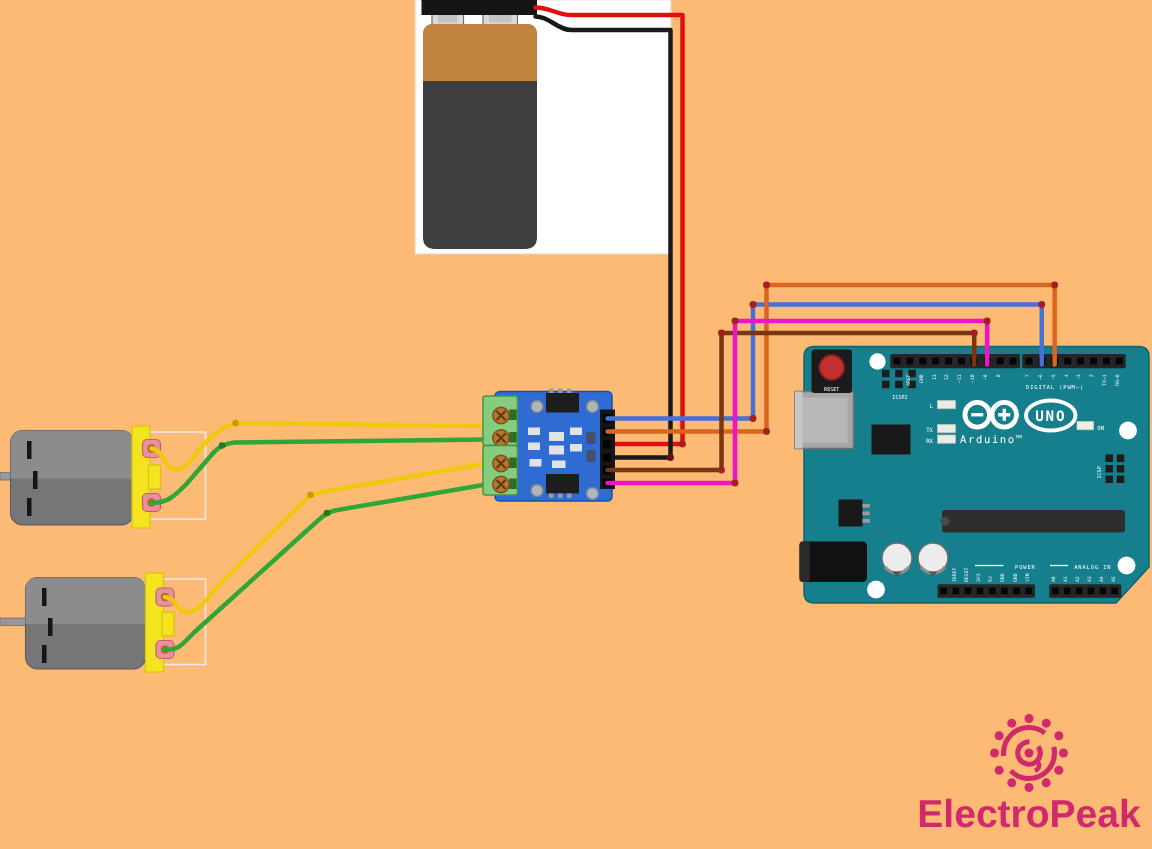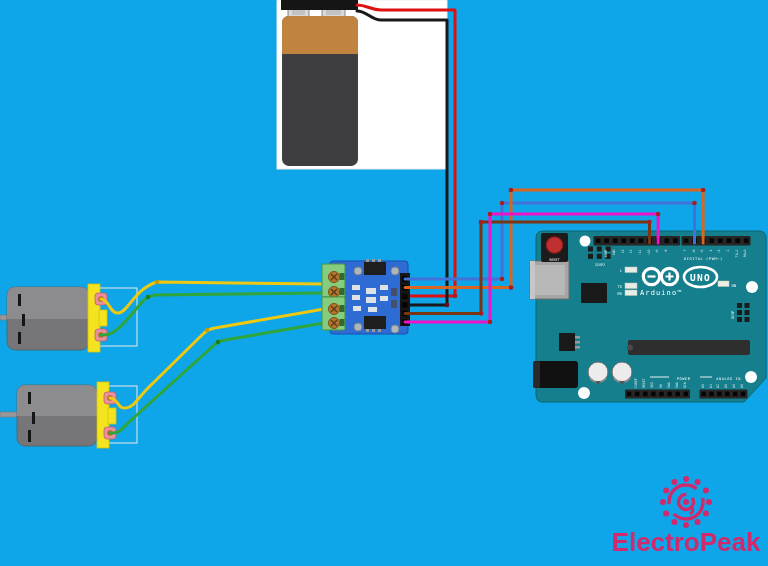--- a/index.html
+++ b/index.html
@@ -1,16 +1,16 @@
 <!DOCTYPE html>
 <html><head>
 <meta charset="utf-8">
 <style>
   html,body{margin:0;padding:0;background:#fff;}
-  .stage{position:relative;width:768px;height:566px;background:#0ea5e9;overflow:hidden;}
+  .stage{position:relative;width:768px;height:566px;background:#fdba74;overflow:hidden;}
   svg{display:block;}
   text{font-family:"DejaVu Sans Mono","Liberation Mono",monospace;}
   .t3{font-size:3.4px;fill:#fff;}
   .t36{font-size:3.6px;fill:#fff;letter-spacing:.6px;}
   .t4{font-size:3.8px;fill:#fff;}
   .mid{text-anchor:middle;}
   .end{text-anchor:end;}
   .pin-label{font-size:3.2px;fill:#e8f3f4;}
   .brand{font-size:7px;fill:#fff;letter-spacing:1.1px;}
   .uno{font-size:9.5px;font-weight:bold;fill:#fff;letter-spacing:1.2px;}

